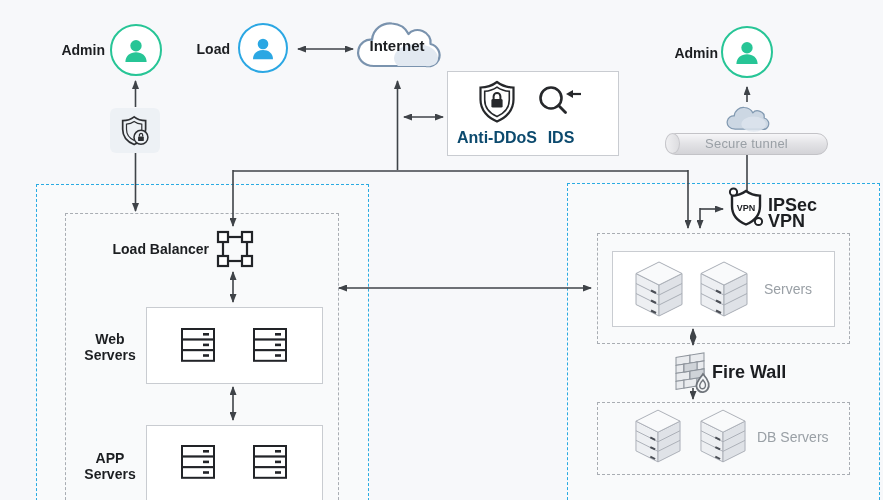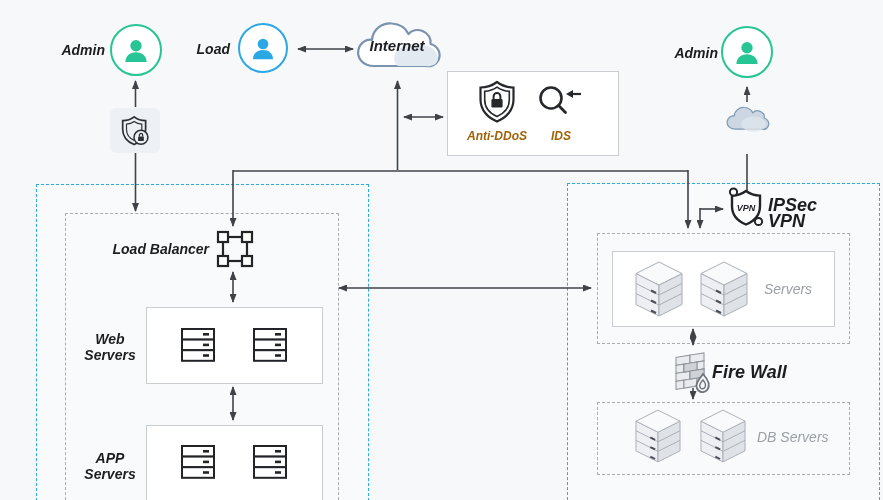--- a/index.html
+++ b/index.html
@@ -1,30 +1,29 @@
 <!DOCTYPE html>
 <html><head>
 <meta charset="utf-8">
 <style>
   html,body{margin:0;padding:0;background:#f7f8fa;}
   #stage{
     position:relative;width:883px;height:500px;overflow:hidden;
     background:#f7f8fa;font-family:"Liberation Sans","DejaVu Sans",sans-serif;
     color:#1c1e21;
-    font-style:italic;
   }
   .abs{position:absolute;}
   
   .zone-blue{border:1.5px dashed #2aabe2;background:rgba(255,255,255,0.25);z-index:0;}
   .zone-gray{border:1px dashed #a9adb3;z-index:0;}
   .white-box{background:#fff;border:1px solid #c9ccd1;z-index:2;}
   
   .lbl{font-size:14px;font-weight:600;color:#1c1e21;line-height:16px;white-space:nowrap;}
   .lbl-muted{font-size:14px;font-weight:500;color:#9aa0a6;line-height:16px;white-space:nowrap;}
-  .lbl-sm{font-size:12px;font-weight:600;color:#a16207;}
+  .lbl-sm{font-size:16px;font-weight:600;color:#0c4a6e;}
   .two-line{text-align:center;}
   .two-line span{display:block;}
   
   .actor-circle{border-radius:50%;background:#fff;box-sizing:border-box;z-index:2;display:flex;align-items:center;justify-content:center;}
   .actor-green{border:2px solid #27c596;}
   .actor-blue{border:2px solid #2ba7e3;}
   
   .icon-tile{background:#edf1f5;border-radius:6px;z-index:2;display:flex;align-items:center;justify-content:center;}
   
   .tunnel{
@@ -138,20 +137,24 @@
   </div>
   <div class="abs lbl-sm txt" style="left:540px;top:129px;width:42px;text-align:center;">IDS</div>
 
   <div class="abs lbl txt" style="left:650px;top:45px;width:68px;text-align:right;">Admin</div>
   <div class="abs actor-circle actor-green node" style="left:721px;top:26px;width:52px;height:52px;">
     <svg width="34" height="34" viewBox="0 0 48 48">
       <circle cx="24" cy="18" r="8" fill="#27c596"></circle>
       <path d="M9,41 c0,-9 6.7,-14 15,-14 s15,5 15,14 z" fill="#27c596"></path>
     </svg>
   </div>
+  <div class="abs tunnel node" style="left:665px;top:133px;width:163px;height:22px;">
+    <div class="tunnel-cap"></div>
+    <div class="lbl-muted">Secure tunnel</div>
+  </div>
   <div class="abs node" style="left:723px;top:99px;">
     <svg width="48" height="40" viewBox="0 0 94 64">
       <path d="M24,52 C13,52 6.5,44 8.5,35.5 C10,29 16,25 22,25.8 C23,15 32.5,8.5 42,9.5 C49.5,10 55.5,13.8 58.5,20 C61.5,16 67.5,15 72.5,17 C78.5,19.3 81.5,25 80.5,30 C88,32 91.5,39.5 88.5,46 C86.3,50.8 80.5,53 75.5,52 Z" fill="#ccd7e3" stroke="#8199b1" stroke-width="2.4" stroke-linejoin="round"></path>
       <ellipse cx="60" cy="42" rx="24" ry="15" fill="#dde5ee" opacity="0.8"></ellipse>
     </svg>
   </div>
 
   <div class="abs node" style="left:726px;top:186px;">
     <svg width="40" height="42" viewBox="0 0 40 42">
       <path d="M20,5 C24.8,8.6 30,9.5 34,9.6 V20 C34,29.5 27.5,35.5 20,38.5 C12.5,35.5 6,29.5 6,20 V9.6 C10,9.5 15.2,8.6 20,5 Z" fill="#fff" stroke="#222428" stroke-width="2.4"></path>

